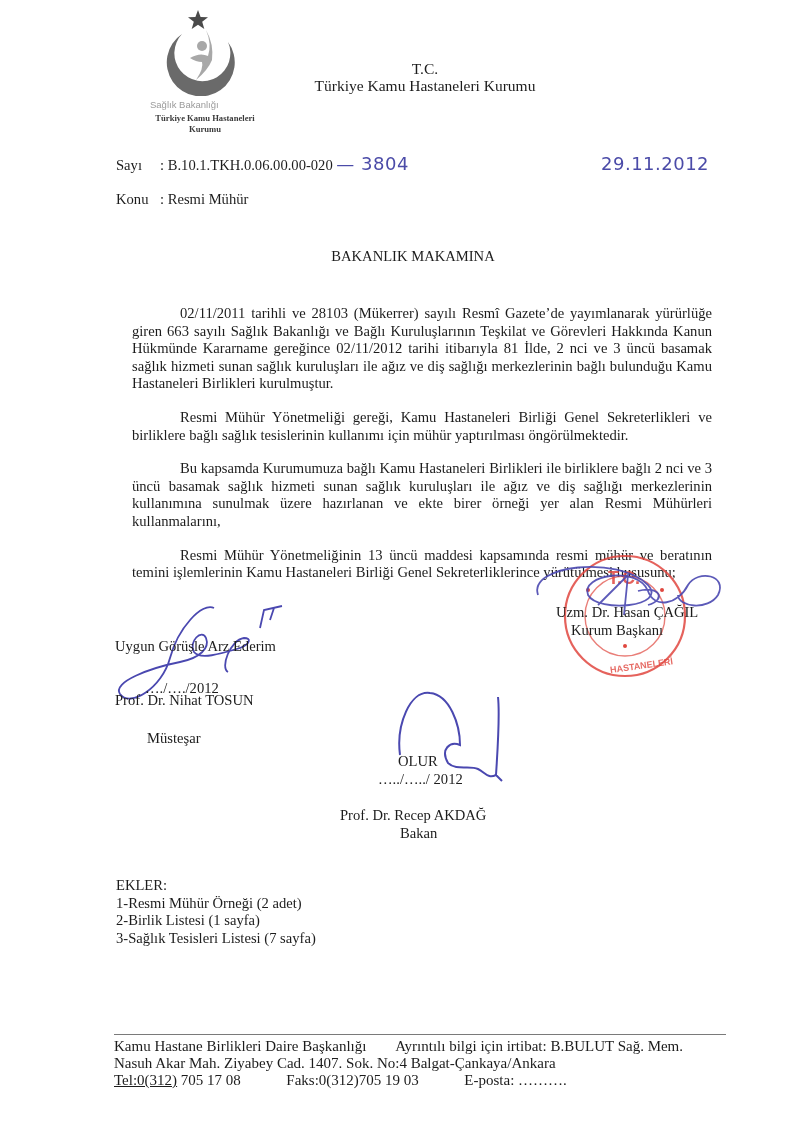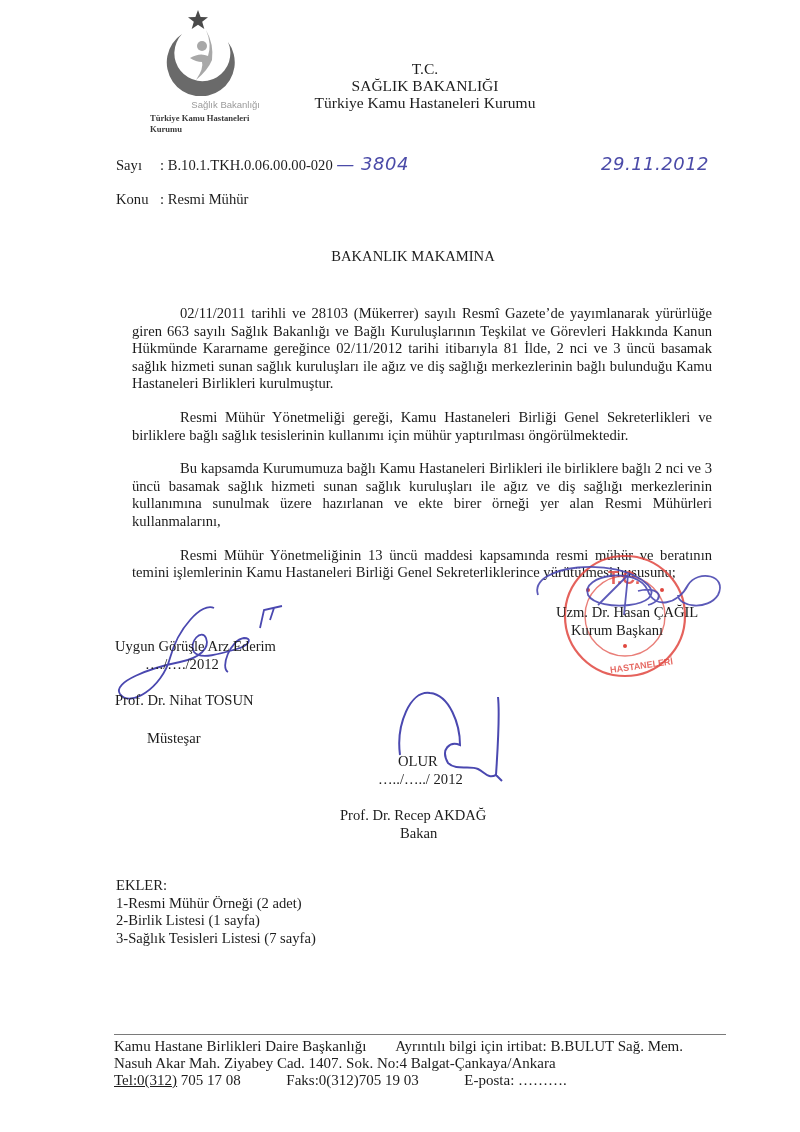--- a/index.html
+++ b/index.html
@@ -6,32 +6,32 @@
     body {
       width: 800px; height: 1132px; position: relative; overflow: hidden;
       background: #ffffff; color: #1c1c1c;
       font-family: "Liberation Serif", "DejaVu Serif", serif;
     }
     .abs { position: absolute; }
     .t { font-size: 14.6px; line-height: 17px; white-space: nowrap; }
 
     
     #logo { left: 150px; top: 8px; width: 110px; height: 128px; }
-    #logo .ministry { left: 0; top: 91px; width: 110px; text-align: right;
+    #logo .ministry { left: 0; top: 91px; width: 110px; text-align: left;
       font-family: "Liberation Sans", sans-serif; font-size: 9.5px; color: #9a9a9a; }
-    #logo .inst { left: 0; top: 105px; width: 110px; 
+    #logo .inst { left: 0; top: 105px; width: 110px; text-align: center;
       font-size: 8.6px; line-height: 11px; font-weight: bold; color: #3a3a3a; }
 
     
     #header { left: 300px; top: 60px; width: 250px; text-align: center; font-size: 15.5px; line-height: 17px; }
     #header div { white-space: nowrap; }
 
     
     .meta-label { display: inline-block; width: 44px; }
-    .hand { font-family: "DejaVu Sans", sans-serif; color: #4b4ba8; font-size: 18px; letter-spacing: 0.5px; font-style: italic; }
+    .hand { font-family: "DejaVu Sans", sans-serif; color: #4b4ba8; font-size: 18px; letter-spacing: 0.5px; }
 
     
     #body { left: 116px; top: 289px; width: 612px; font-size: 14.6px; line-height: 17.6px; text-align: justify; }
     #body p { margin: 16px; text-indent: 48px; }
 
     
     .sig-text { font-size: 14.6px; line-height: 17px; white-space: nowrap; }
 
     
     #footer-rule { left: 114px; top: 1034px; width: 612px; height: 1px; background: #7a7a7a; }
@@ -51,21 +51,20 @@
   </svg>
   <div class="abs ministry">Sağlık Bakanlığı</div>
   <div class="abs inst">
     <div>Türkiye Kamu Hastaneleri</div>
     <div>Kurumu</div>
   </div>
 </div>
 
 <div id="header" class="abs">
   <div>T.C.</div>
-  <div>SAĞLIK BAKANLIĞI</div>
   <div>Türkiye Kamu Hastaneleri Kurumu</div>
 </div>
 
 <div class="abs t" style="left:116px;top:155px;">
   <span class="meta-label">Sayı</span><span>: B.10.1.TKH.0.06.00.00-020</span>
   <span class="hand">— 3804</span>
 </div>
 <div class="abs hand" style="left:601px;top:153px;">29.11.2012</div>
 <div class="abs t" style="left:116px;top:191px;">
   <span class="meta-label">Konu</span><span>: Resmi Mühür</span>
@@ -93,21 +92,21 @@
   <path d="M10 40 C0 10 90 0 120 30 C140 52 70 58 60 40 C52 20 110 10 120 36 C126 54 150 50 160 30 C170 14 200 20 190 40 C180 56 150 52 150 40 M70 50 L100 20 L96 60 M110 36 C130 30 140 44 120 50" fill="none" stroke="#4a48b0" stroke-width="1.8" opacity="0.9"></path>
 </svg>
 <div class="abs sig-text" style="left:556px;top:604px;">Uzm. Dr. Hasan ÇAĞIL</div>
 <div class="abs sig-text" style="left:571px;top:622px;">Kurum Başkanı</div>
 
 <svg class="abs" style="left:110px;top:598px" width="190" height="110" viewBox="0 0 190 110">
   <path d="M104 10 C92 4 68 30 60 60 C52 90 20 110 10 96 C2 84 40 70 70 64 C90 60 100 50 96 40 C92 30 78 44 84 54 C90 62 110 56 130 50 C140 46 142 40 134 40 C120 42 110 70 118 74" fill="none" stroke="#4a48b0" stroke-width="1.8"></path>
   <path d="M150 30 L154 12 L172 8 M164 10 L160 22" fill="none" stroke="#4a48b0" stroke-width="1.8"></path>
 </svg>
 <div class="abs sig-text" style="left:115px;top:638px;">Uygun Görüşle Arz Ederim</div>
-<div class="abs sig-text" style="left:145px;top:656px;">…./…./2012</div>
+<div class="abs sig-text" style="left:145px;top:680px;">…./…./2012</div>
 <div class="abs sig-text" style="left:115px;top:692px;">Prof. Dr. Nihat TOSUN</div>
 <div class="abs sig-text" style="left:147px;top:710px;margin-top:20px;">Müsteşar</div>
 
 <svg class="abs" style="left:390px;top:685px" width="140" height="100" viewBox="0 0 140 100">
   <path d="M10 70 C6 40 20 5 40 8 C60 10 70 40 70 60 C60 56 50 64 58 78 C66 86 80 80 88 84 C96 88 98 94 106 90 C108 60 110 30 108 12 M106 90 L112 96" fill="none" stroke="#4a48b0" stroke-width="2"></path>
 </svg>
 <div class="abs sig-text" style="left:398px;top:753px;">OLUR</div>
 <div class="abs sig-text" style="left:378px;top:771px;">…../…../ 2012</div>
 <div class="abs sig-text" style="left:340px;top:807px;">Prof. Dr. Recep AKDAĞ</div>
 <div class="abs sig-text" style="left:400px;top:825px;">Bakan</div>

